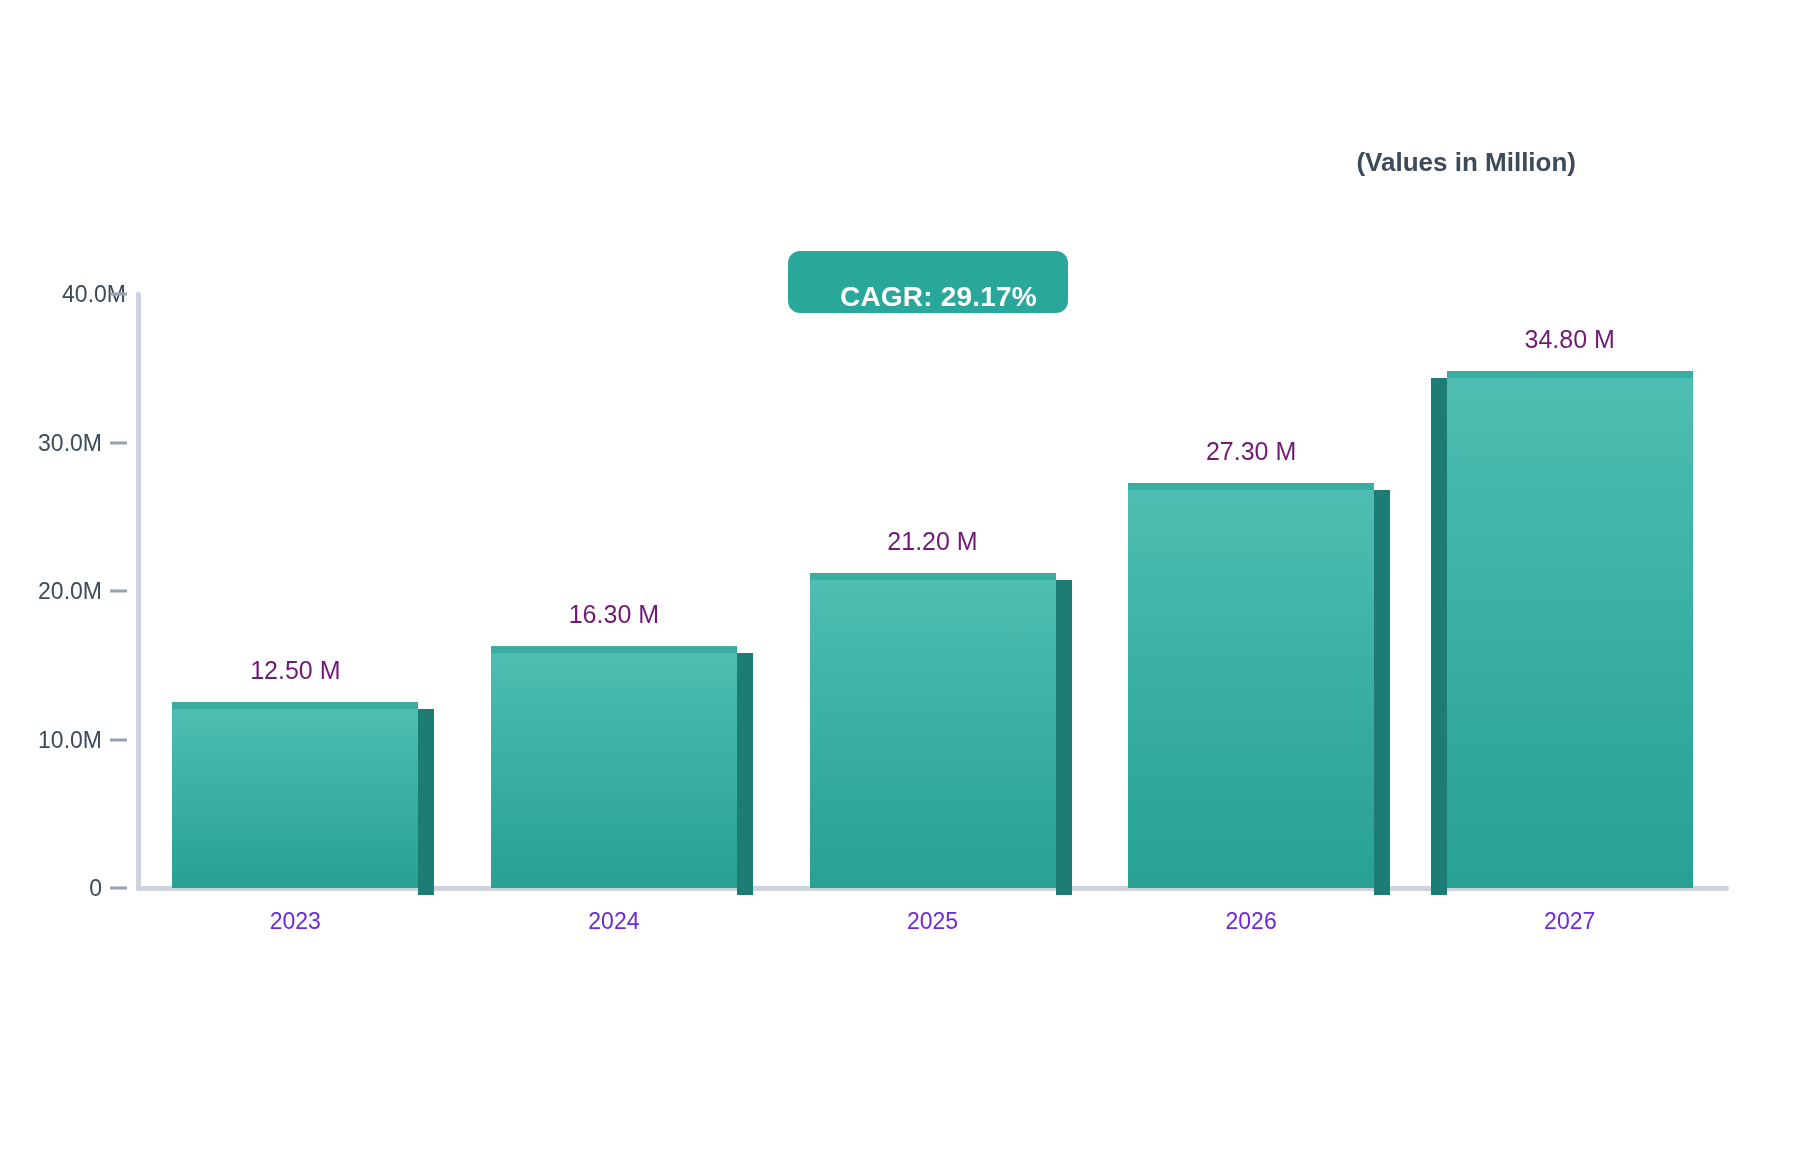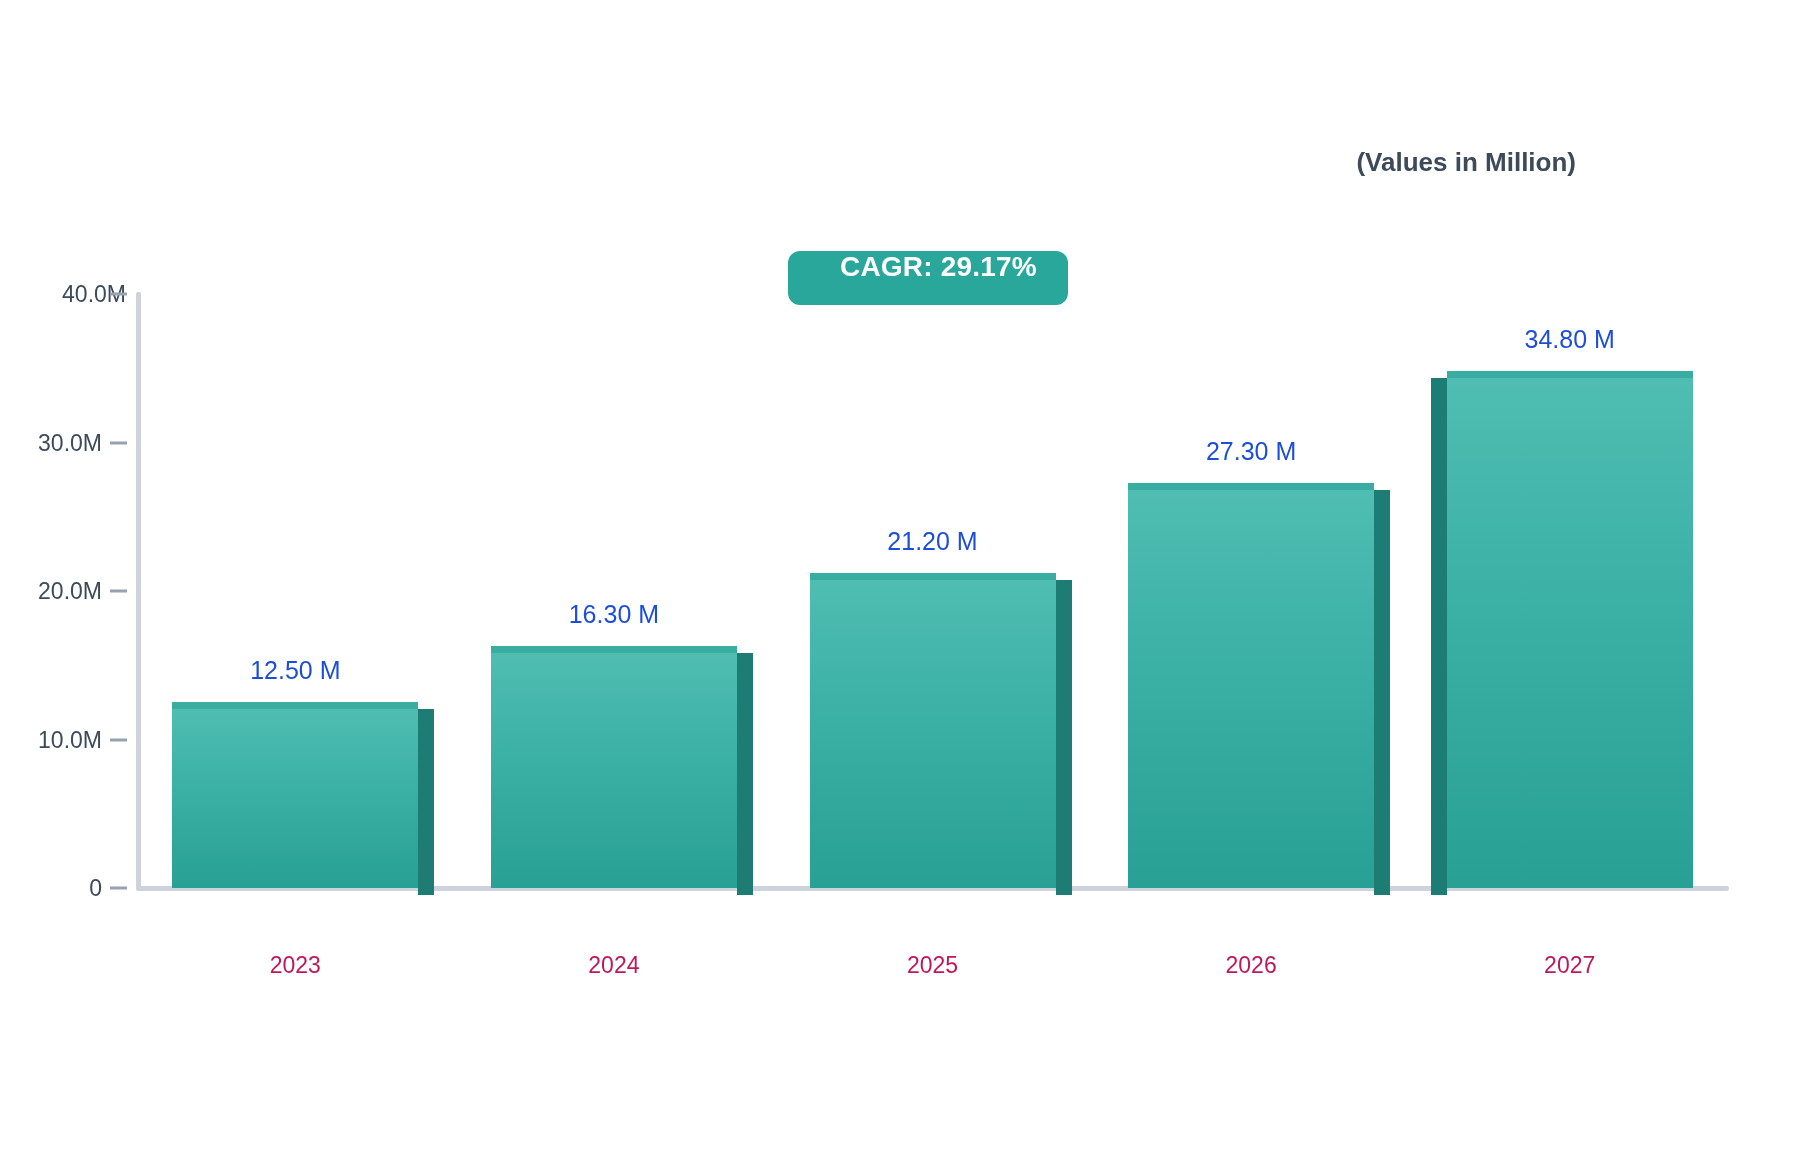--- a/index.html
+++ b/index.html
@@ -48,25 +48,25 @@
     color: #3c4a5a;
     white-space: nowrap;
   }
 
   
   .cagr-badge {
     position: absolute;
     left: 788px;
     top: 251px;
     width: 280px;
-    height: 54px;
+    height: 62px;
     background: #2aa79b;
     border-radius: 12px;
     display: flex;
-    align-items: flex-start;
+    align-items: flex-end;
     justify-content: center;
     box-sizing: border-box;
     padding-left: 21px;
   }
   .cagr-badge-label {
     color: #ffffff;
     font-size: 28px;
     font-weight: bold;
     letter-spacing: 0.2px;
     white-space: nowrap;
@@ -118,44 +118,43 @@
     width: 17px;
     height: 3px;
     background: #98a1ae;
     transform: translateY(-50%);
   }
 
   .x-tick {
     position: absolute;
     top: 908px;
     font-size: 23px;
-    color: #be185d;
+    color: #6d28d9;
     text-align: center;
     transform: translateX(-50%);
     white-space: nowrap;
-    margin-top: 44px;
   }
 
   
   .bar {
     position: absolute;
     background: linear-gradient(180deg, #4fbdb2 0%, #3bb0a5 45%, #28a093 100%);
   }
   .bar-side {
     position: absolute;
     background: #1d7d74;
   }
   .bar-top {
     position: absolute;
     background: #3aada2;
   }
   .bar-label {
     position: absolute;
     font-size: 25px;
-    color: #1d4ed8;
+    color: #701a75;
     text-align: center;
     transform: translateX(-50%);
     white-space: nowrap;
   }
 
   
   .logo {
     position: absolute;
     left: 1528px;
     top: 1040px;

